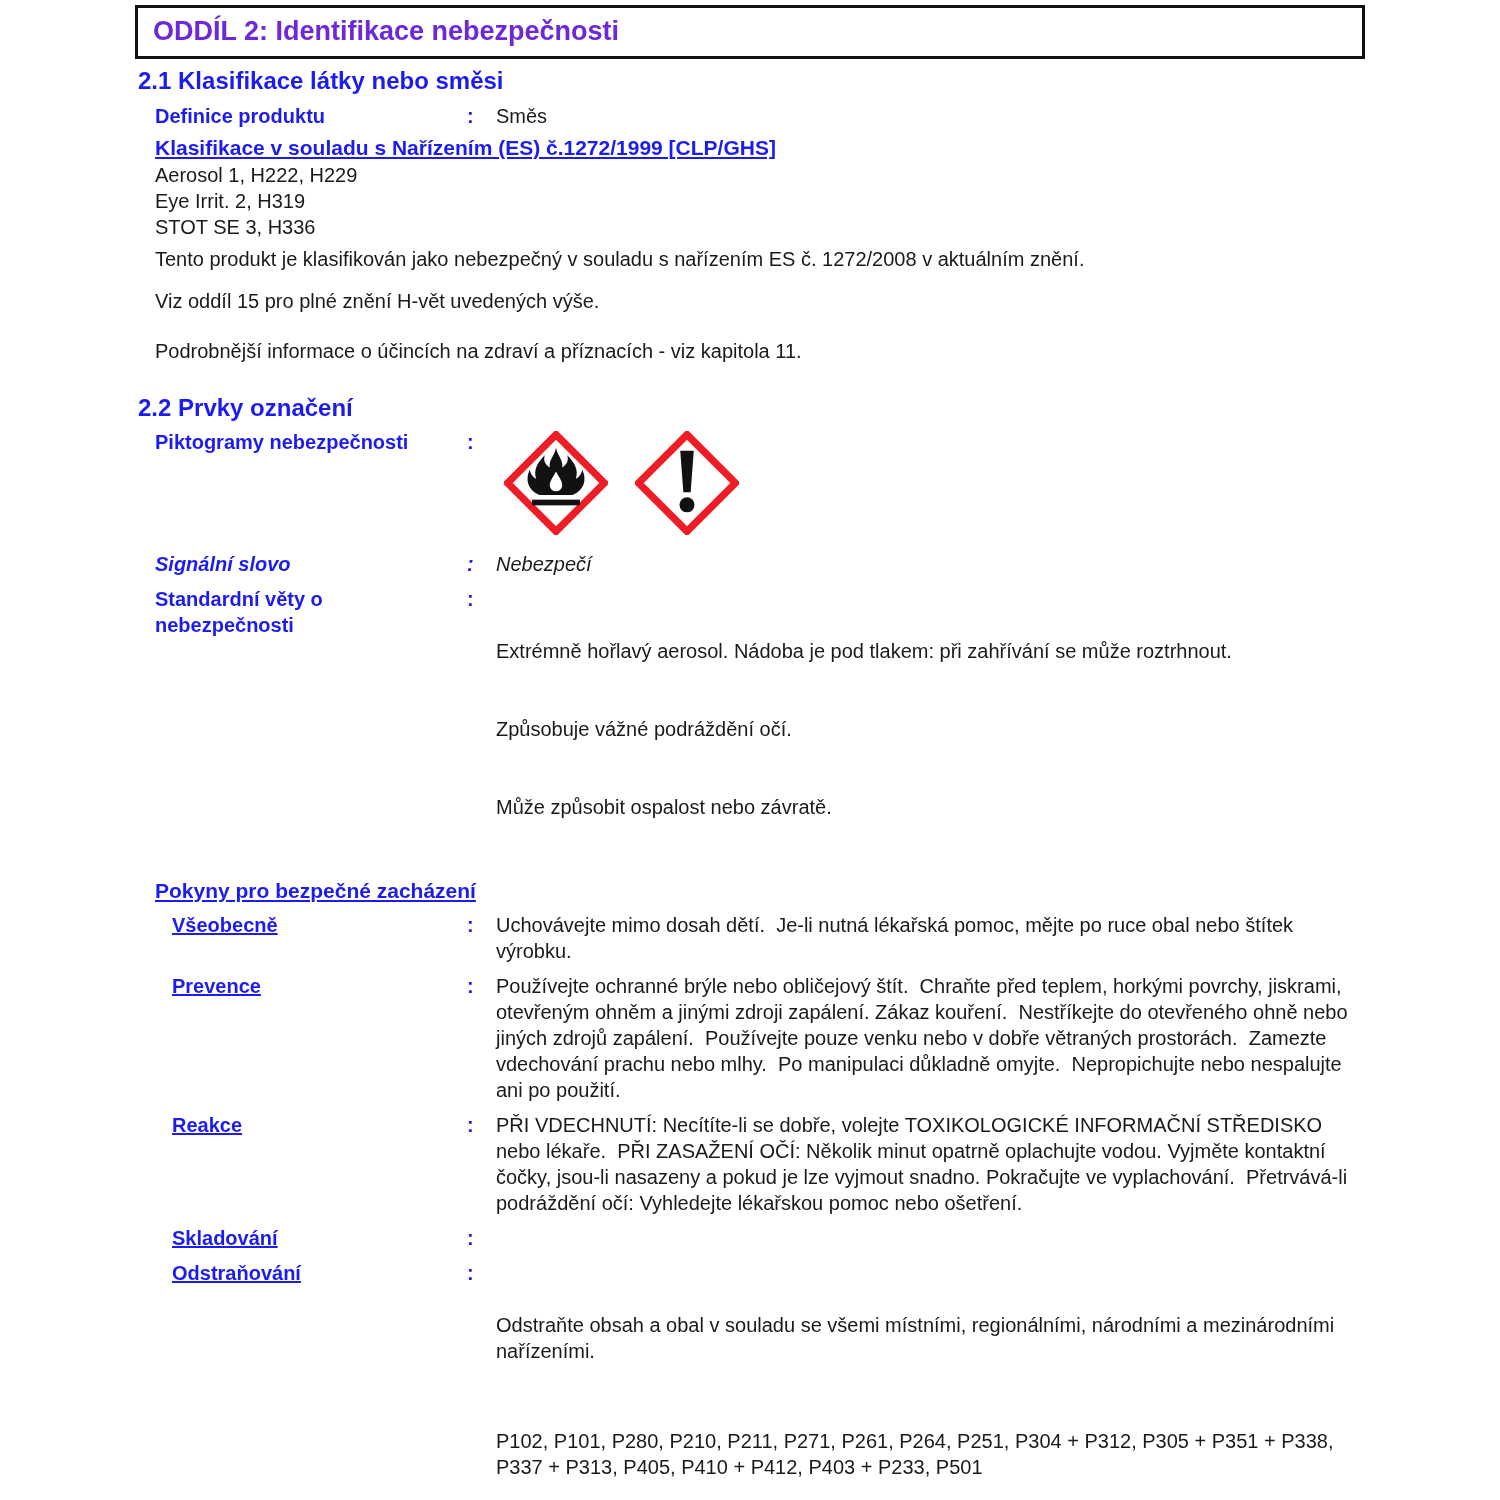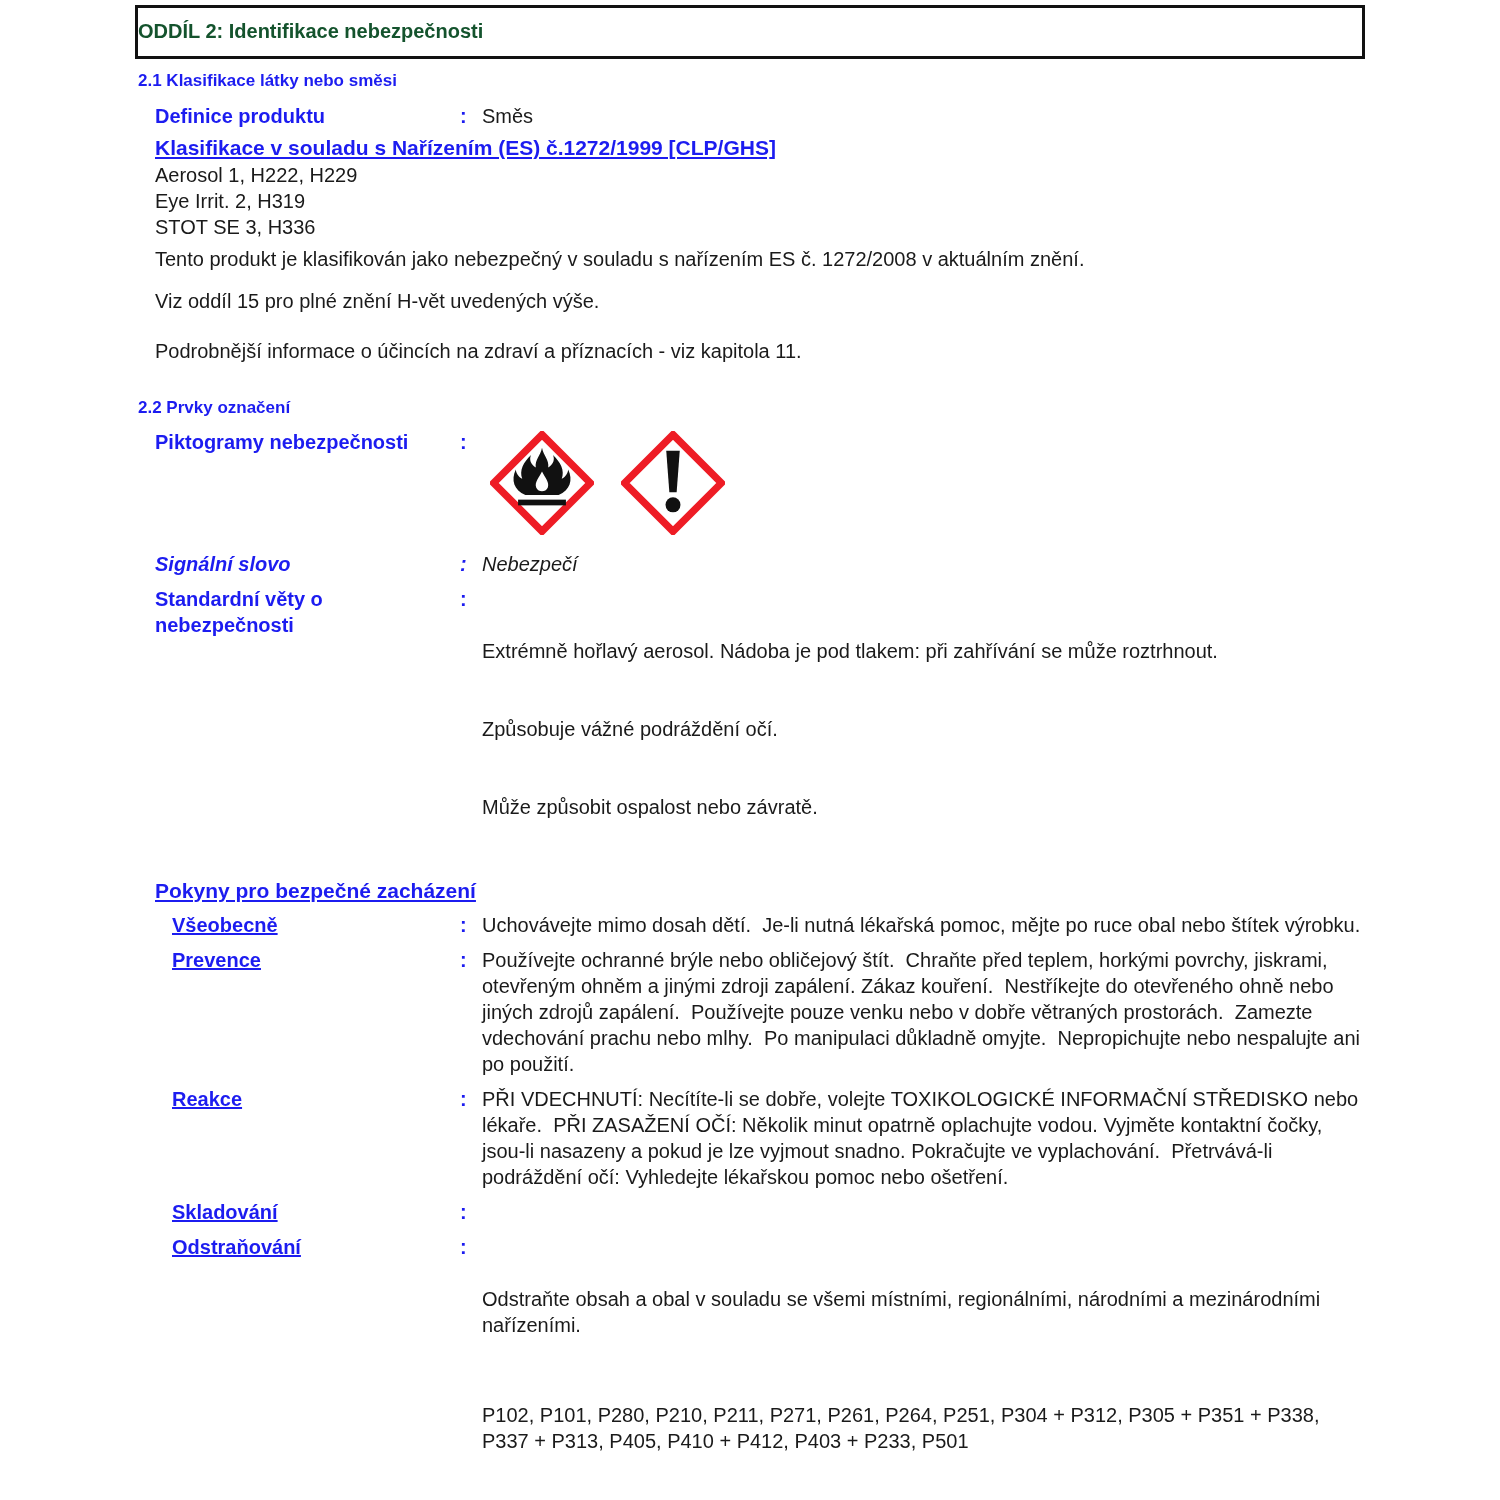--- a/index.html
+++ b/index.html
@@ -13,36 +13,36 @@
     width:1500px;height:1500px;
     background:#ffffff;
     font-family:"Liberation Sans",sans-serif;
     font-size:20px;line-height:26px;
     color:var(--ink);
     overflow:hidden;
   }
   .content{position:absolute;left:135px;top:5px;width:1230px;}
   .title-box{
     border:3px solid #111;
-    padding:7px 10px 9px 0;
-    font-size:20px;line-height:32px;font-weight:bold;
-    color:#14532d;
+    padding:7px 10px 9px 15px;
+    font-size:27px;line-height:32px;font-weight:bold;
+    color:#6d28d9;
     margin-bottom:9px;
   }
   .h-main{
-    color:var(--blue);font-weight:bold;font-size:17px;line-height:26px;
+    color:var(--blue);font-weight:bold;font-size:24px;line-height:26px;
     margin:0 0 8px 3px;
   }
   .h-main.h22{margin-top:31px;}
   .h-link{
     color:var(--blue);font-weight:bold;font-size:21px;line-height:25px;
     text-decoration:underline;
     margin:6px 0 2px 20px;
   }
-  .row{display:flex;align-items:flex-start;padding-left:20px;margin-top:9px;}
+  .row{display:flex;align-items:flex-start;padding-left:20px;margin-top:9px;gap:7px;}
   .row.lvl2{padding-left:37px;}
   .lbl{flex:none;width:305px;color:var(--blue);font-weight:bold;}
   .row.lvl2 .lbl{width:288px;text-decoration:underline;}
   .colon{flex:none;width:22px;color:var(--blue);font-weight:bold;}
   .val{flex:1;white-space:pre-wrap;}
   .plain{margin-left:20px;white-space:pre-wrap;}
   .para1{margin-top:6px;}
   .para2{margin-top:16px;}
   .para3{margin-top:24px;}
   .picto-row{margin-top:5px;}

